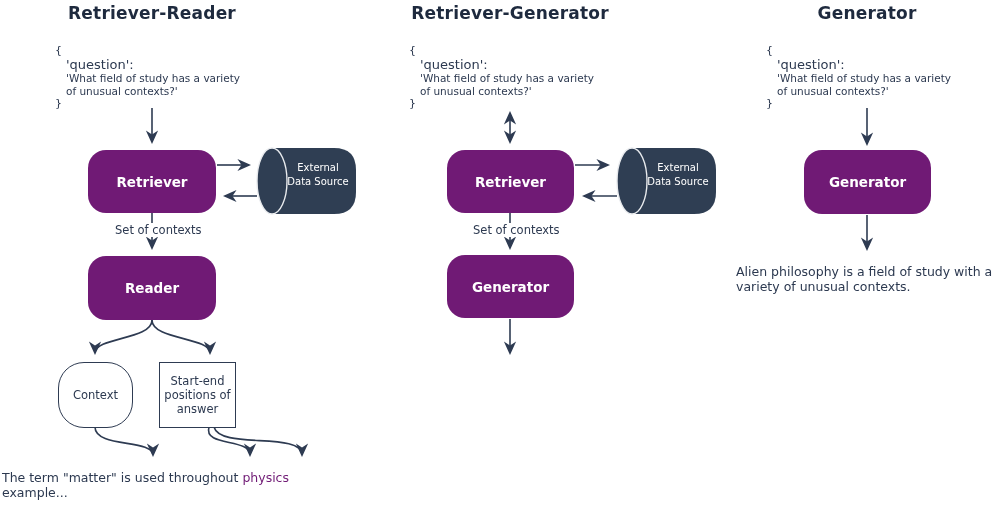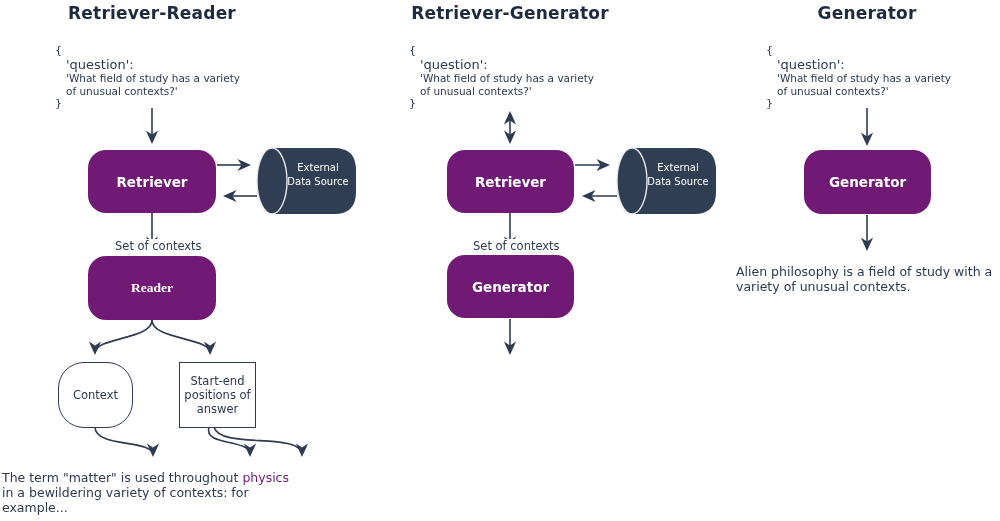--- a/index.html
+++ b/index.html
@@ -12,21 +12,21 @@
   .jb-brace{font-size:11px;line-height:13px;}
   .jb-key{font-size:13px;line-height:15px;margin-left:11px;}
   .jb-str{font-size:10.5px;line-height:12.5px;margin-left:11px;}
   .tealbox{position:absolute;background:#701a75;border-radius:18px;
     display:flex;align-items:center;justify-content:center;
     color:#ffffff;font-weight:bold;font-size:13.5px;}
   .whitebox{position:absolute;background:#ffffff;border:1.5px solid #2e3b52;
     display:flex;align-items:center;justify-content:center;text-align:center;
     font-size:11.5px;line-height:14px;color:#2c3950;}
   .linelabel{position:absolute;background:#ffffff;font-size:11.5px;
-    color:#2c3950;padding:0 3px;white-space:nowrap;margin-top:16px;}
+    color:#2c3950;padding:0 3px;white-space:nowrap;}
   .cyltext{position:absolute;width:66px;text-align:center;color:#ffffff;
     font-size:10px;line-height:14px;}
   .anstext{position:absolute;font-size:12.5px;
     color:#2c3950;line-height:15px;}
   .hl{color:#701a75;}
 </style>
 </head>
 <body>
 
 <div class="canvas">
@@ -74,32 +74,31 @@
     <div class="jb-brace">{</div>
     <div class="jb-key">'question':</div>
     <div class="jb-str">'What field of study has a variety</div>
     <div class="jb-str">of unusual contexts?'</div>
     <div class="jb-brace">}</div>
   </div>
 
   <div class="tealbox" style="left:88px;top:150px;width:128px;height:63px;">Retriever</div>
   <div class="cyltext" style="left:285px;top:161px;">External Data Source</div>
   <div class="linelabel" style="left:112px;top:223px;">Set of contexts</div>
-  <div class="tealbox" style="left:88px;top:256px;width:128px;height:64px;font-family:Liberation Serif, serif;">Reader</div>
+  <div class="tealbox" style="left:88px;top:256px;width:128px;height:64px;">Reader</div>
 
   <div class="whitebox" style="left:58px;top:362px;width:73px;height:64px;border-radius:26px;">
     <span>Context</span>
   </div>
-  <div class="whitebox" style="left:179px;top:362px;width:75px;height:64px;text-align:center;">
+  <div class="whitebox" style="left:159px;top:362px;width:75px;height:64px;text-align:center;">
     <span style="display:inline-block;width:70px;">Start-end positions of answer</span>
   </div>
 
   <div class="anstext" style="left:2px;top:470px;width:306px;font-size:12.5px;">
     <div><span>The term "matter" is used throughout </span><span class="hl">physics</span></div>
-    <div>in a bewildering variety of contexts: for</div>
     <div>example...</div>
   </div>
 
   <div class="title" style="left:390px;top:3px;">Retriever-Generator</div>
 
   <div class="jsonblock" style="left:409px;top:44px;">
     <div class="jb-brace">{</div>
     <div class="jb-key">'question':</div>
     <div class="jb-str">'What field of study has a variety</div>
     <div class="jb-str">of unusual contexts?'</div>

